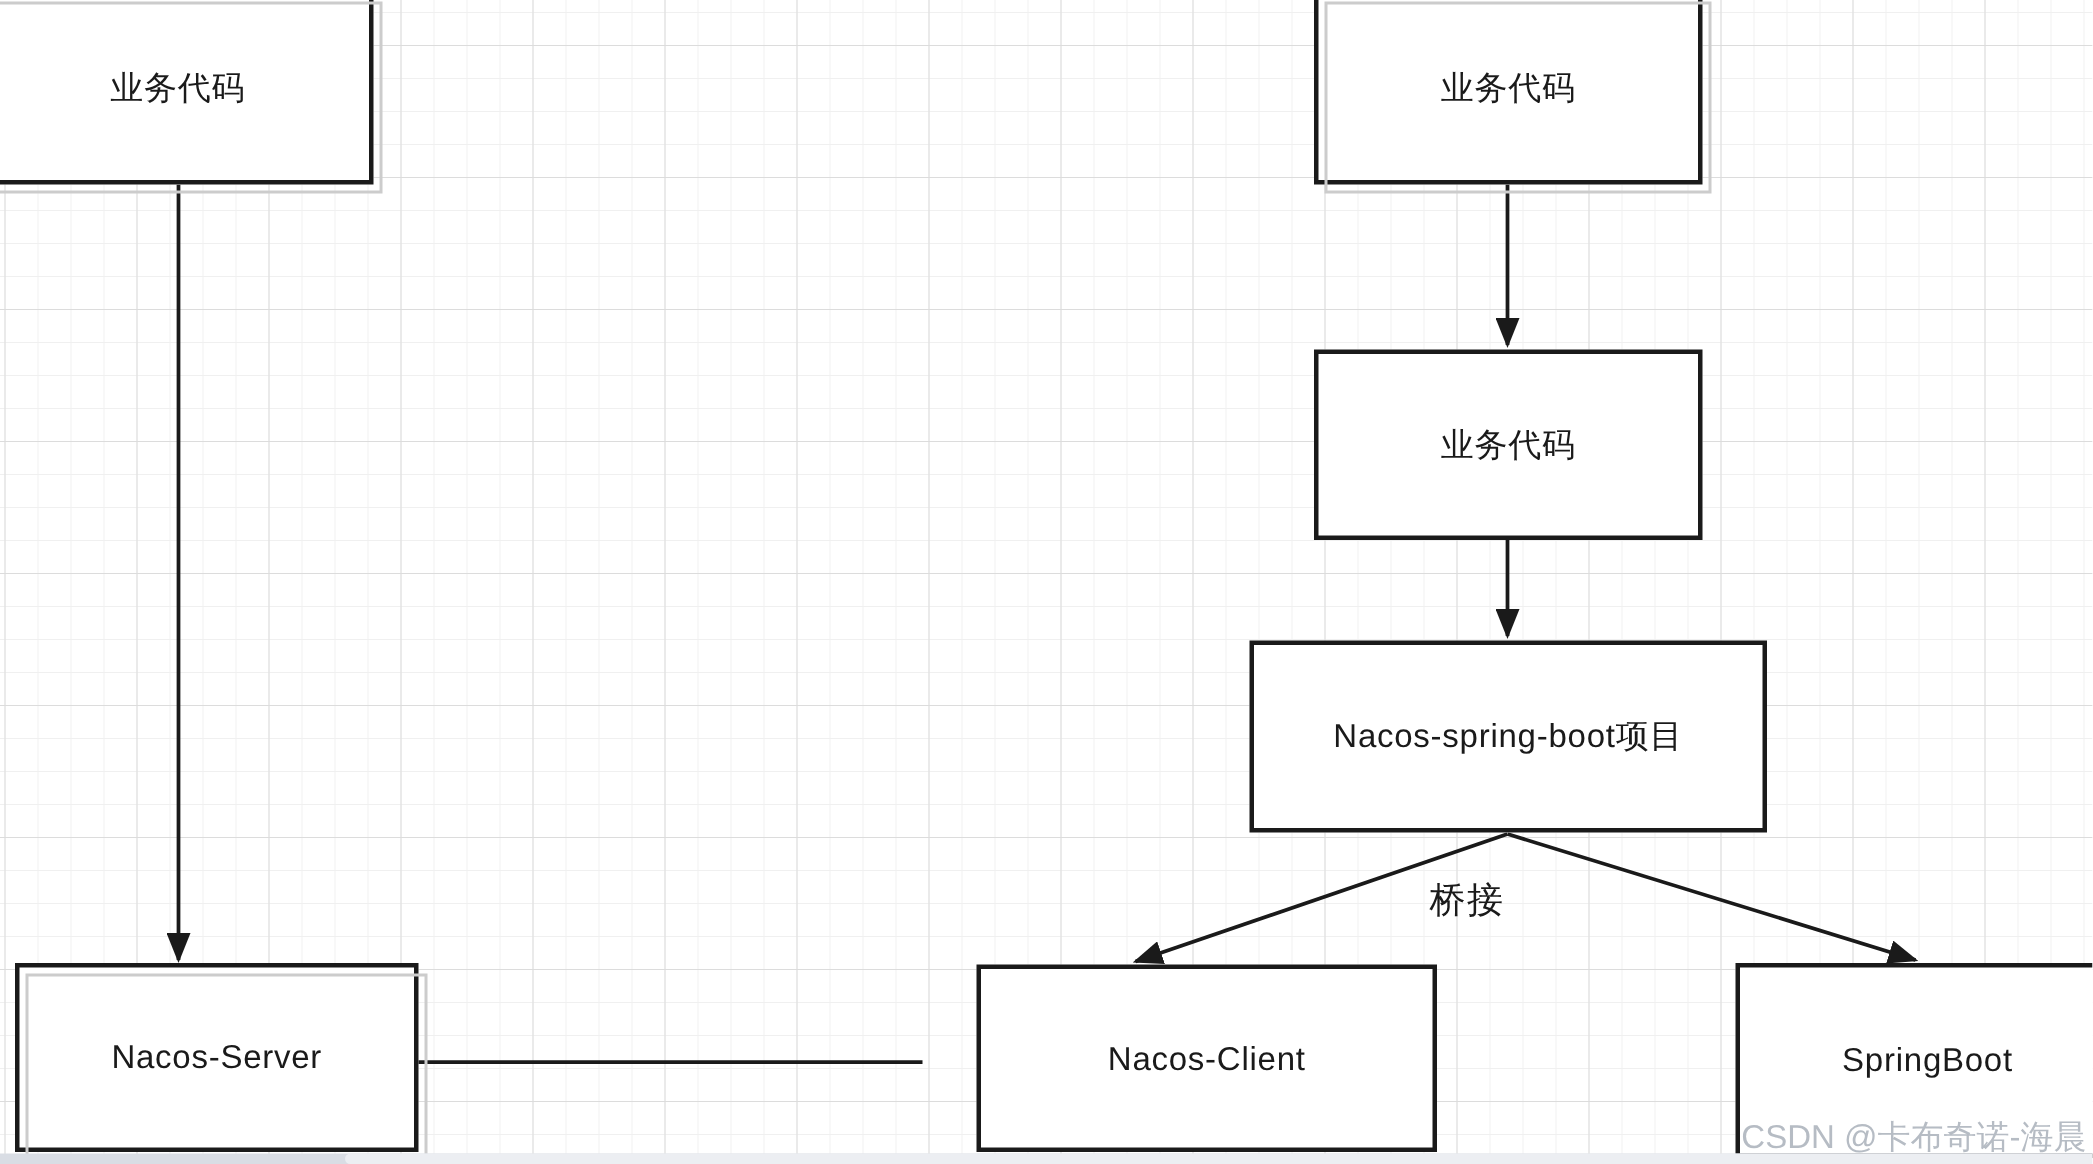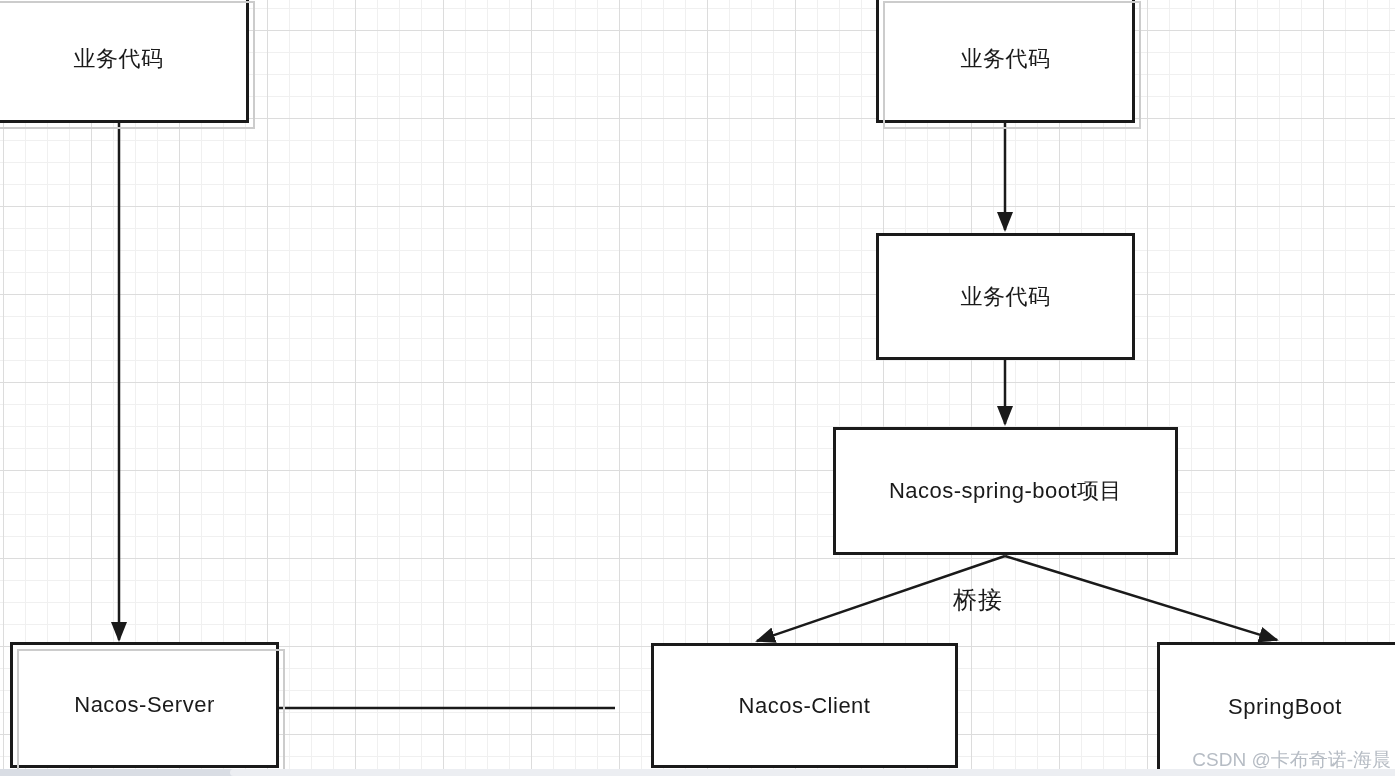--- a/index.html
+++ b/index.html
@@ -69,21 +69,21 @@
     text-align: left;
     font-size: 24px;
     color: #1a1a1a;
     z-index: 4;
     letter-spacing: 1px;
   }
   .watermark {
     position: absolute;
     right: 4px;
     bottom: 3px;
-    font-size: 19px;
+    font-size: 22px;
     color: #b6bcc4;
     z-index: 6;
     white-space: nowrap;
   }
   .hscrollbar-track {
     position: absolute;
     left: 0;
     bottom: 0;
     width: 1395px;
     height: 7px;

